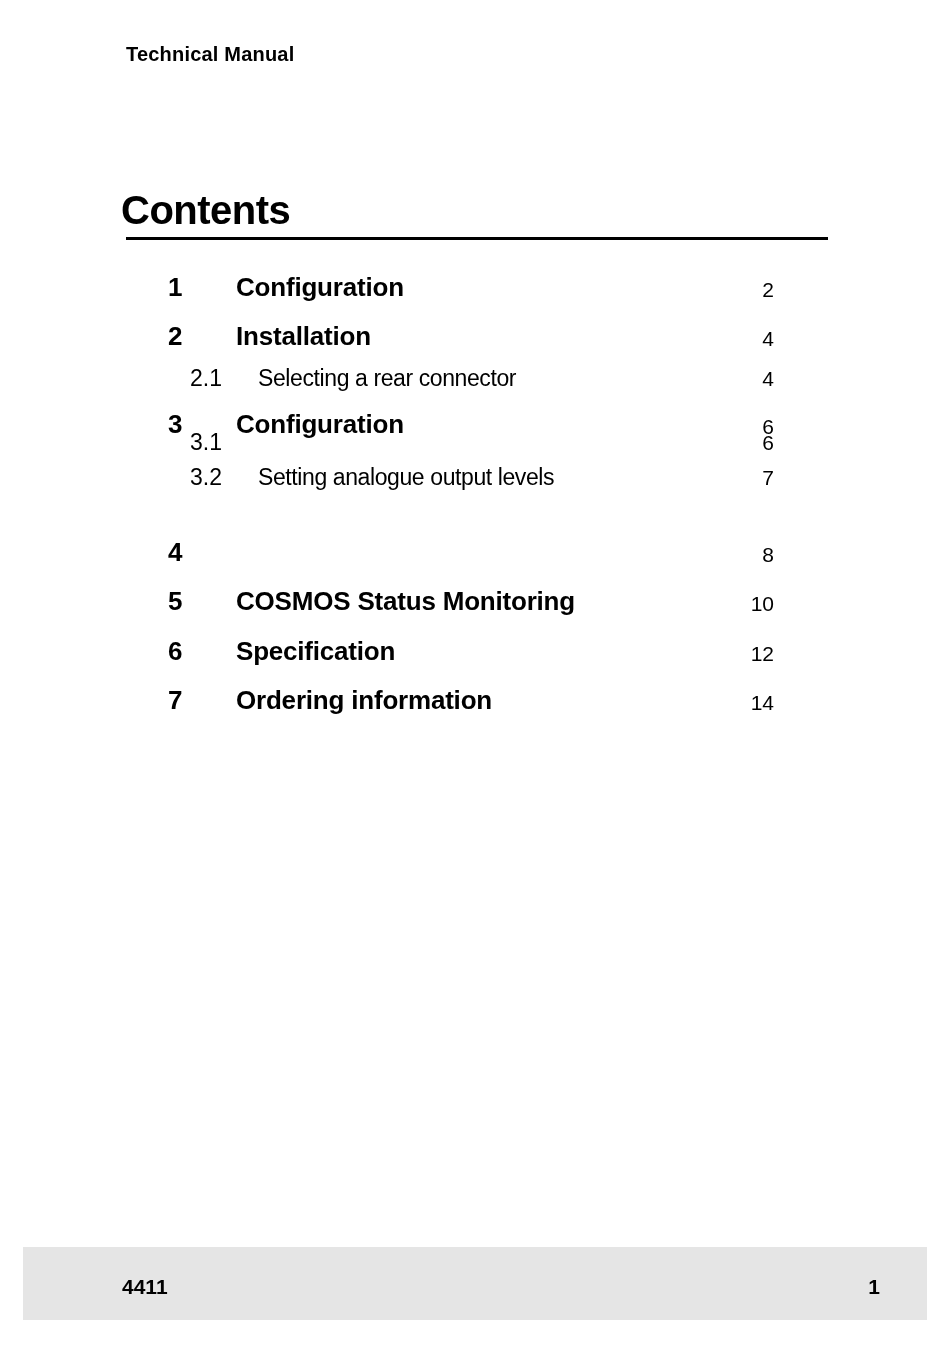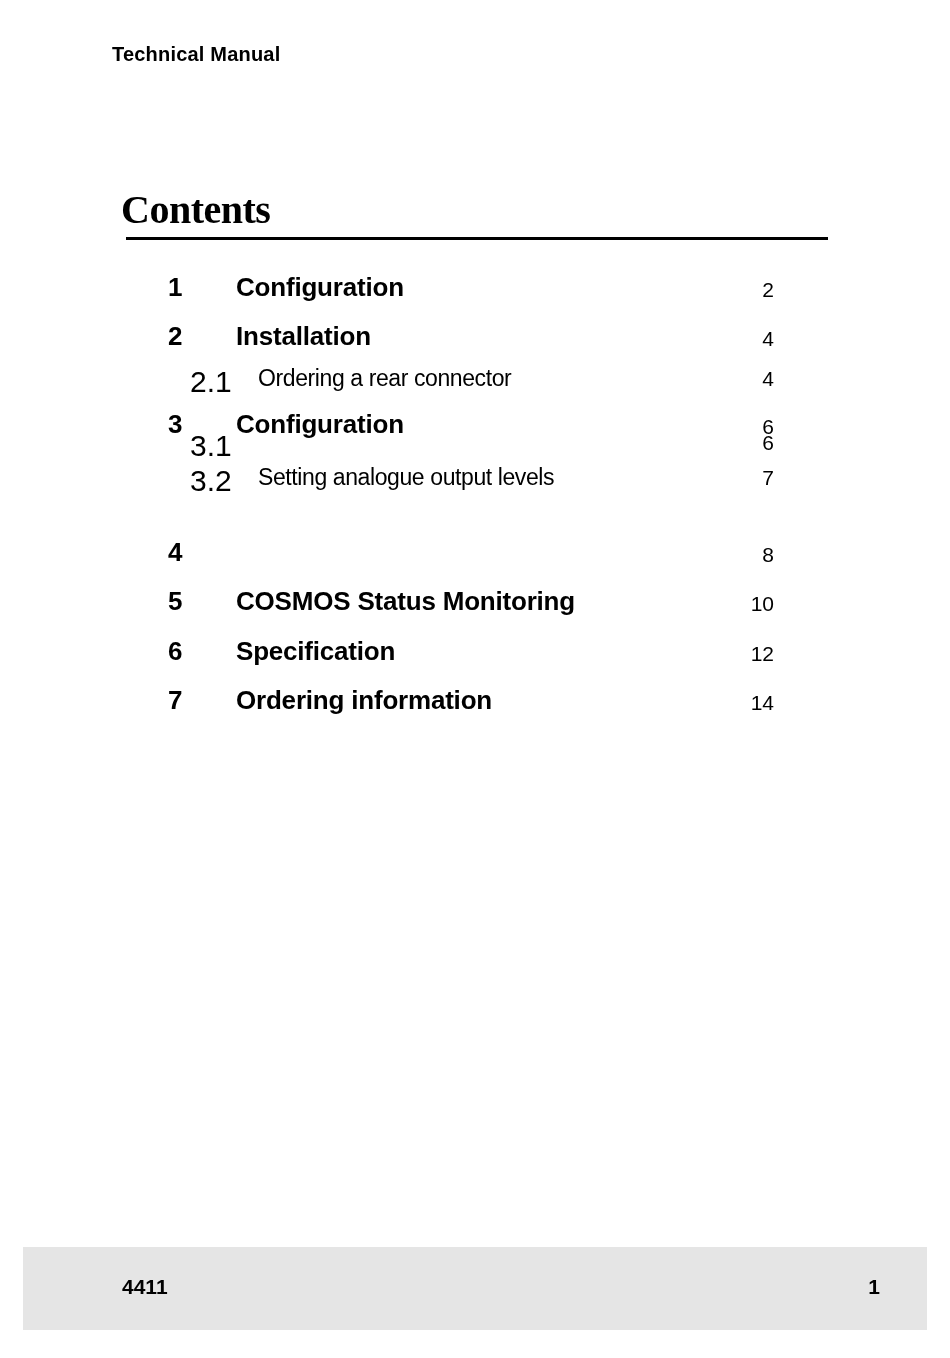--- a/index.html
+++ b/index.html
@@ -3,44 +3,44 @@
   <meta charset="utf-8">
   <style>
     html, body { margin: 0; padding: 0; }
     body {
       width: 950px; height: 1358px; position: relative;
       background: #ffffff; color: #000;
       font-family: "Liberation Sans", "DejaVu Sans", sans-serif;
       overflow: hidden;
     }
     .running-head {
-      position: absolute; left: 112px; top: 43px;
+      position: absolute; left: 126px; top: 43px;
       font-size: 20px; font-weight: bold; letter-spacing: 0.2px;
     }
     .page-title {
       position: absolute; left: 121px; top: 186px;
       font-size: 40px; font-weight: bold; letter-spacing: -0.5px;
-      margin: 0; line-height: 48px; font-family: Liberation Serif, serif;
+      margin: 0; line-height: 48px;
     }
     .title-rule {
       position: absolute; left: 126px; top: 237px;
       width: 702px; height: 3px; background: #000;
     }
     .toc { position: absolute; left: 0; top: 0; width: 950px; }
     .toc-row { position: absolute; left: 0; width: 950px; height: 34px; }
     .toc-num, .toc-label, .toc-page { position: absolute; white-space: nowrap; }
     .lvl1 .toc-num { left: 168px; font-size: 26px; font-weight: bold; }
     .lvl1 .toc-label { left: 236px; font-size: 26px; font-weight: bold; letter-spacing: -0.2px; }
     .lvl1 .toc-page { right: 176px; font-size: 21px; top: 6px; }
-    .lvl2 .toc-num { left: 190px; font-size: 30px; text-align: right; }
+    .lvl2 .toc-num { left: 190px; font-size: 23px; text-align: right; }
     .lvl2 .toc-label { left: 258px; font-size: 23px; letter-spacing: -0.4px; }
     .lvl2 .toc-page { right: 176px; font-size: 21px; top: 2px; }
     .footer-band {
       position: absolute; left: 23px; top: 1247px;
-      width: 904px; height: 83px; background: #e5e5e5; text-align: right;
+      width: 904px; height: 73px; background: #e5e5e5; text-align: right;
     }
     .footer-left {
       position: absolute; left: 99px; top: 28px;
       font-size: 21px; font-weight: bold;
     }
     .footer-right {
       position: absolute; right: 47px; top: 28px;
       font-size: 21px; font-weight: bold;
     }
   </style>
@@ -58,21 +58,21 @@
     <span class="toc-label">Configuration</span>
     <span class="toc-page">2</span>
   </div>
   <div class="toc-row lvl1" style="top:321px">
     <span class="toc-num">2</span>
     <span class="toc-label">Installation</span>
     <span class="toc-page">4</span>
   </div>
   <div class="toc-row lvl2" style="top:365px">
     <span class="toc-num">2.1</span>
-    <span class="toc-label">Ordering a rear connector</span>
+    <span class="toc-label">Selecting a rear connector</span>
     <span class="toc-page">4</span>
   </div>
   <div class="toc-row lvl1" style="top:409px">
     <span class="toc-num">3</span>
     <span class="toc-label">Configuration</span>
     <span class="toc-page">6</span>
   </div>
   <div class="toc-row lvl2" style="top:429px">
     <span class="toc-num">3.1</span>
     <span class="toc-page">6</span>

